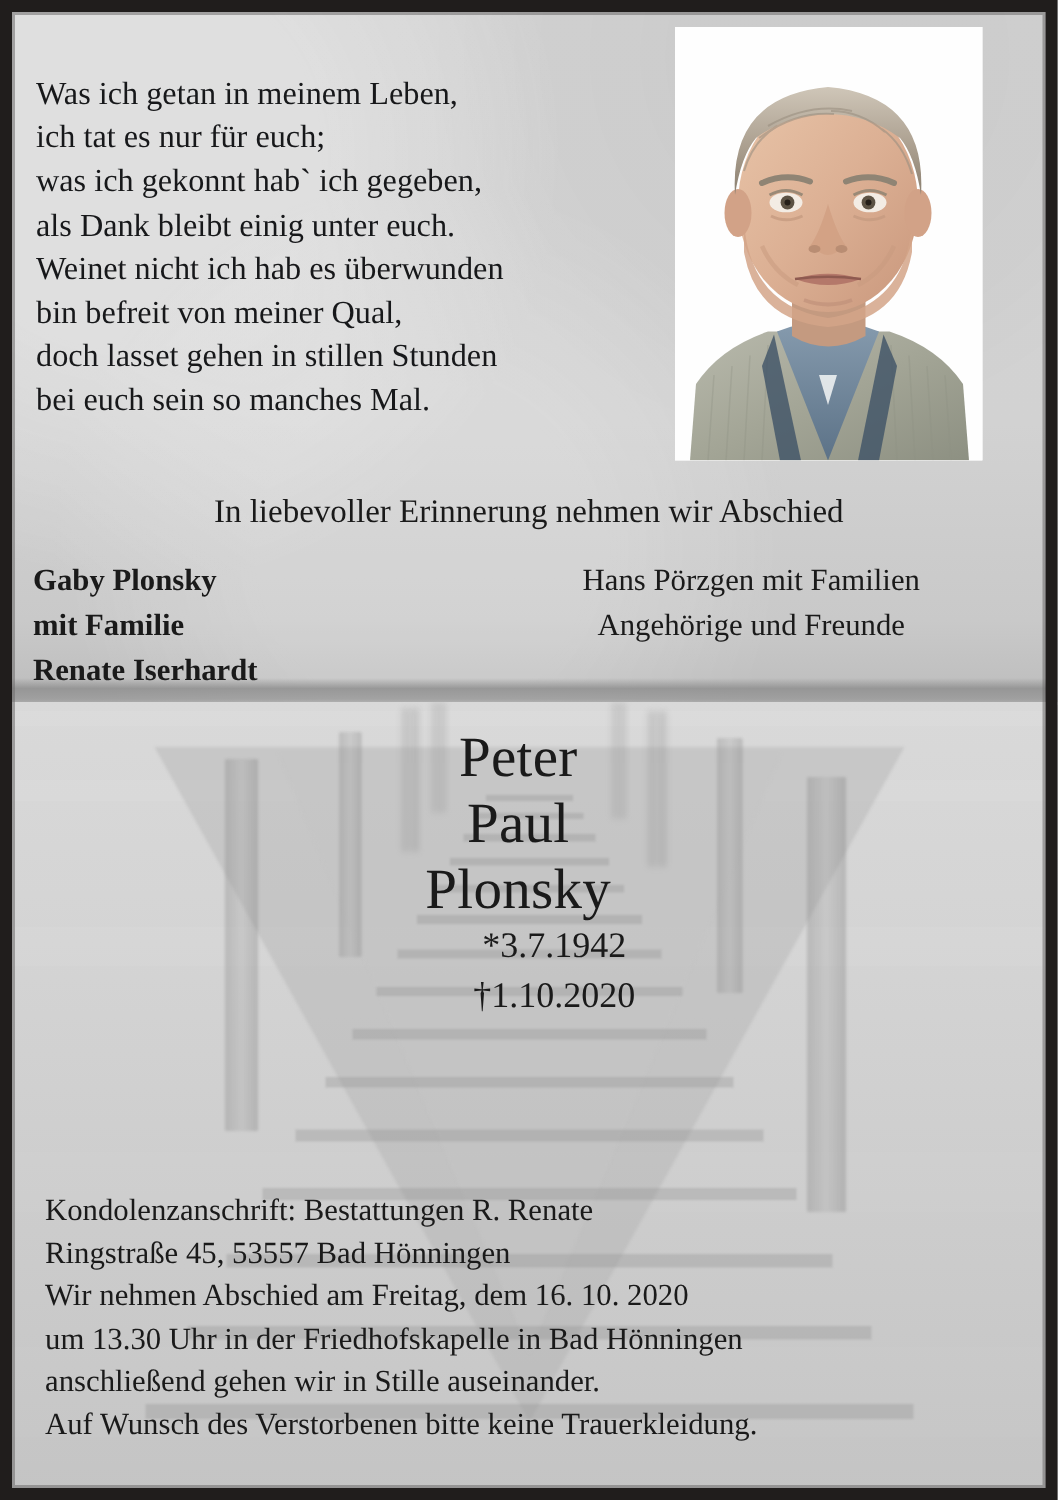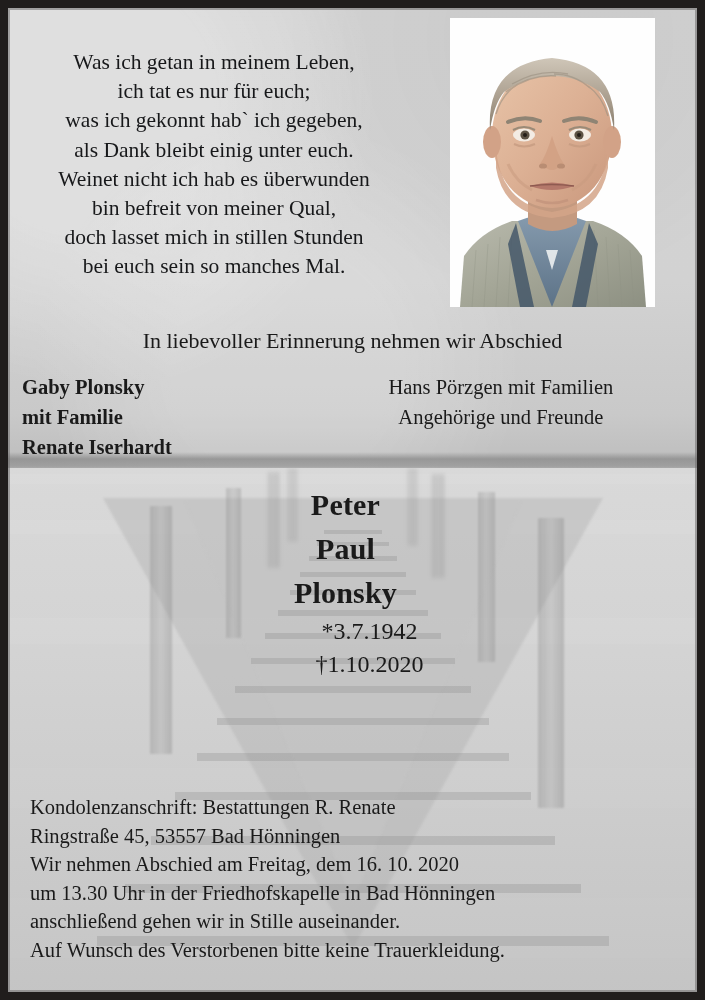--- a/index.html
+++ b/index.html
@@ -128,21 +128,21 @@
     inset: 0;
     background: #ffffff;
   }
   .portrait-svg { display: block; width: 205px; height: 289px; }
 
   
   .poem {
     position: absolute;
     left: 24px; top: 48px;
     width: 380px;
-    text-align: center;
+    text-align: left;
     font-size: 21.5px;
     line-height: 29.2px;
     z-index: 25;
     color: #17181a;
   }
   .poem div { white-space: nowrap; }
 
   .in-memory {
     position: absolute;
     left: 0; top: 327px;
@@ -184,22 +184,22 @@
   .name-block {
     position: absolute;
     left: 0; top: 483px;
     width: 705px;
     text-align: center;
     z-index: 25;
     padding-right: 14px;
     box-sizing: border-box;
   }
   .name-block .nm {
-    font-weight: bold;
-    font-size: 30px;
+    font-weight: normal;
+    font-size: 38px;
     line-height: 44px;
     letter-spacing: .2px;
   }
   .name-block .dt {
     font-size: 24px;
     line-height: 33px;
     padding-left: 48px;
   }
 
   .place-line {
@@ -363,21 +363,21 @@
     </div>
   </div>
 
   <div class="poem">
     <div>Was ich getan in meinem Leben,</div>
     <div>ich tat es nur für euch;</div>
     <div>was ich gekonnt hab` ich gegeben,</div>
     <div>als Dank bleibt einig unter euch.</div>
     <div>Weinet nicht ich hab es überwunden</div>
     <div>bin befreit von meiner Qual,</div>
-    <div>doch lasset mich in stillen Stunden</div>
+    <div>doch lasset gehen in stillen Stunden</div>
     <div>bei euch sein so manches Mal.</div>
   </div>
 
   <div class="in-memory">In liebevoller Erinnerung nehmen wir Abschied</div>
 
   <div class="mourners">
     <div class="col-left">
       <div>Gaby Plonsky</div>
       <div>mit Familie</div>
       <div>Renate Iserhardt</div>

